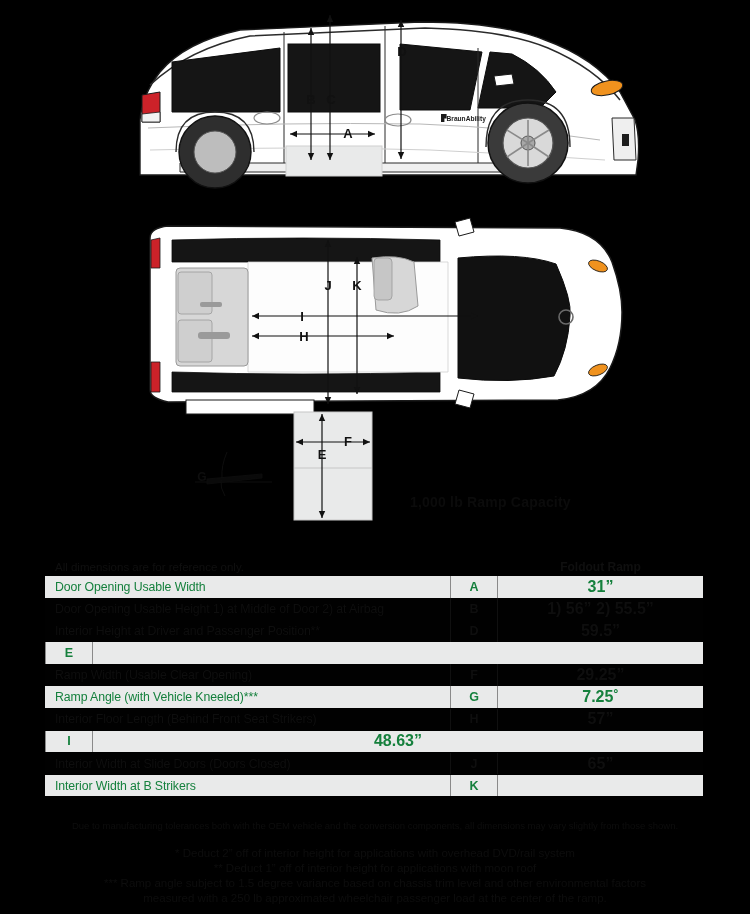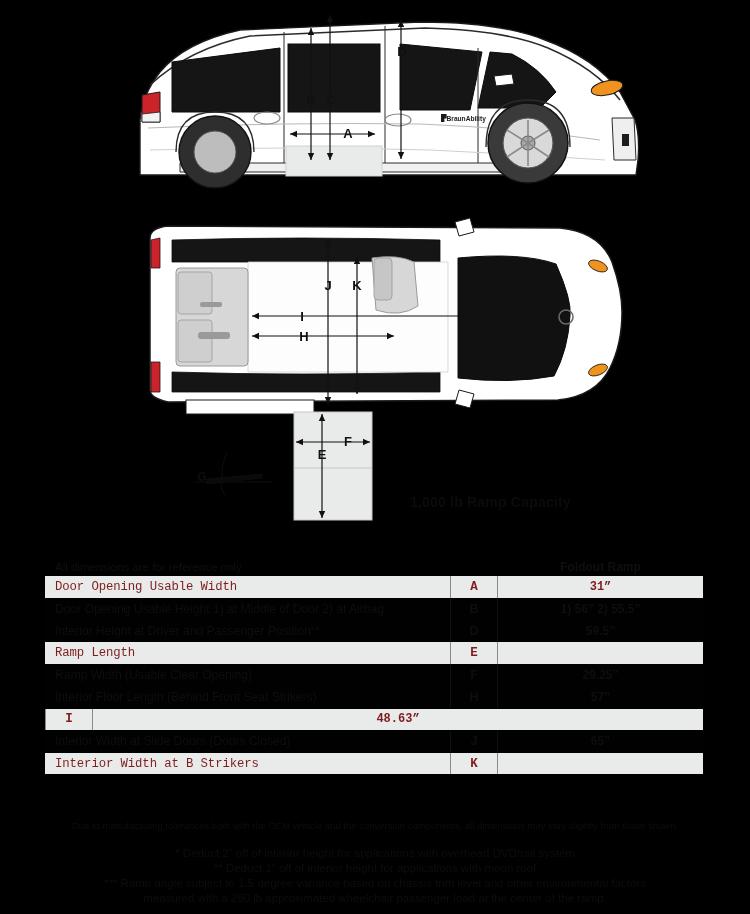--- a/index.html
+++ b/index.html
@@ -18,23 +18,23 @@
 
   
   #spec-table{position:absolute;left:45px;top:558px;width:658px;}
   .trow{display:flex;align-items:stretch;height:21.5px;margin-bottom:.6px;}
   .trow .c-label{flex:0 0 405px;display:flex;align-items:center;padding-left:10px;
                  font-size:12.3px;letter-spacing:-.1px;box-sizing:border-box;}
   .trow .c-letter{flex:0 0 48px;display:flex;align-items:center;justify-content:center;
                   font-size:12.5px;font-weight:bold;box-sizing:border-box;
                   border-left:1px solid #8a8a8a;border-right:1px solid #8a8a8a;}
   .trow .c-value{flex:1 1 auto;display:flex;align-items:center;justify-content:center;
-                 font-size:12px;font-weight:bold;box-sizing:border-box;}
-
-  .trow.light{background:#e9eaea;color:#7f1d1d;font-family:Liberation Mono, monospace;}
+                 font-size:16px;font-weight:bold;box-sizing:border-box;}
+
+  .trow.light{background:#e9eaea;color:#15803d;}
   .trow.dark{background:#010101;color:#0e0e0e;}
   .trow.dark .c-letter{border-left-color:#101010;border-right-color:#101010;}
 
   .thead{display:flex;height:17px;margin-bottom:1px;}
   .thead .h-left{flex:0 0 405px;padding-left:10px;font-size:11.5px;color:#0f0f0f;
                  box-sizing:border-box;display:flex;align-items:center;}
   .thead .h-mid{flex:0 0 48px;}
   .thead .h-right{flex:1 1 auto;display:flex;align-items:center;justify-content:center;
                   font-size:12px;font-weight:bold;color:#0f0f0f;}
 
@@ -257,27 +257,31 @@
         <div class="c-label">Door Opening Usable Height  1) at Middle of Door  2) at Airbag</div>
         <div class="c-letter">B</div>
         <div class="c-value">1)  56”   2)  55.5”</div>
       </div>
       <div class="trow dark">
         <div class="c-label">Interior Height at Driver and Passenger Position**</div>
         <div class="c-letter">D</div>
         <div class="c-value">59.5”</div>
       </div>
       <div class="trow light">
-        <div class="c-label">Ramp Length</div>
         <div class="c-letter">E</div>
       </div>
       <div class="trow dark">
         <div class="c-label">Ramp Width (Usable Clear Opening)</div>
         <div class="c-letter">F</div>
         <div class="c-value">29.25”</div>
+      </div>
+      <div class="trow light">
+        <div class="c-label">Ramp Angle (with Vehicle Kneeled)***</div>
+        <div class="c-letter">G</div>
+        <div class="c-value">7.25˚</div>
       </div>
       <div class="trow dark">
         <div class="c-label">Interior Floor Length (Behind Front Seat Strikers)</div>
         <div class="c-letter">H</div>
         <div class="c-value">57”</div>
       </div>
       <div class="trow light">
         <div class="c-letter">I</div>
         <div class="c-value">48.63”</div>
       </div>

